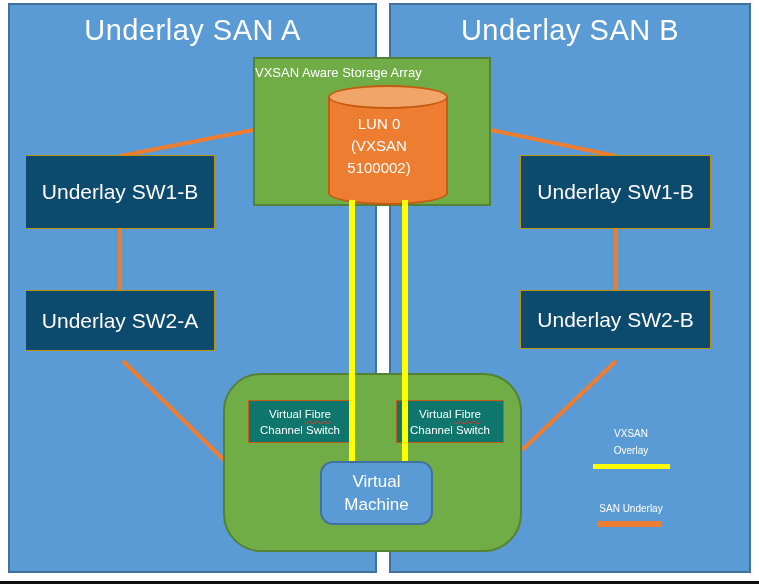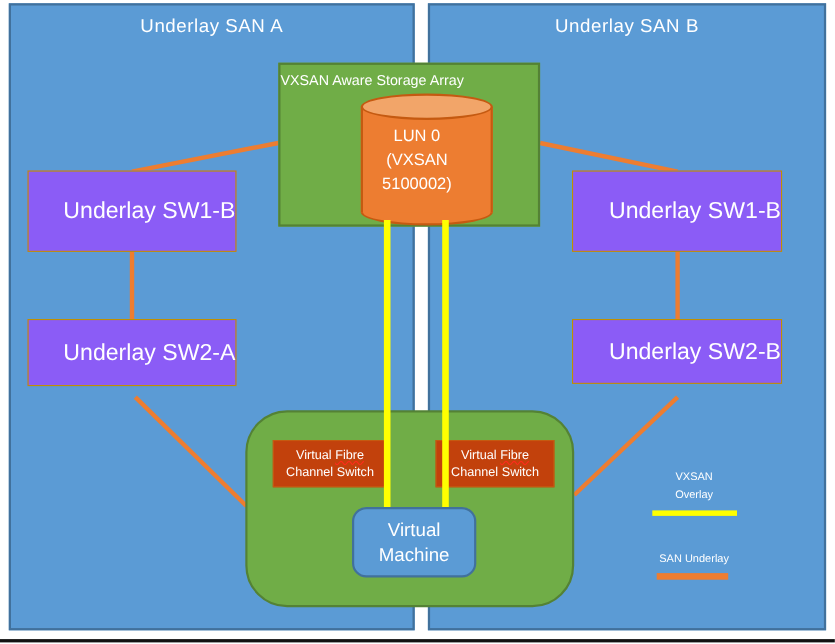--- a/index.html
+++ b/index.html
@@ -9,21 +9,21 @@
   }
   .abs{position:absolute;box-sizing:border-box;}
   
   .san-panel{
     background:#5b9bd5;border:2px solid #41719c;z-index:1;
   }
   .panel-a{left:8px;top:3px;width:369px;height:570px;}
   .panel-b{left:389px;top:3px;width:362px;height:570px;}
   .panel-title{
     position:absolute;top:9px;left:0;width:100%;text-align:center;
-    color:#ffffff;font-size:17px;font-weight:400;letter-spacing:.5px;
+    color:#ffffff;font-size:29px;font-weight:400;letter-spacing:.5px;
   }
   
   .lines-under{left:0;top:0;z-index:2;}
   .lines-over{left:0;top:0;z-index:5;}
   
   .storage-array{
     left:253px;top:57px;width:238px;height:149px;z-index:3;
     background:#70ad47;border:2px solid #548235;
   }
   .storage-title{
@@ -41,35 +41,35 @@
   .cyl-top{
     left:328px;top:85px;width:120px;height:24px;border-radius:50%;
     background:#f2a569;border:2px solid #c55a11;z-index:3;
   }
   .cyl-text{
     left:328px;top:113px;width:102px;z-index:4;text-align:center;
     color:#ffffff;font-size:15px;line-height:22px;
   }
   
   .sw-box{
-    background:#8b5cf6;border:1.5px solid #bf9000;z-index:3;
-    display:flex;align-items:center;justify-content:flex-end;
+    background:#0c4a6e;border:1.5px solid #bf9000;z-index:3;
+    display:flex;align-items:center;justify-content:center;
     color:#ffffff;font-size:21px;
   }
   .sw-lt{left:25px;top:155px;width:190px;height:74px;}
   .sw-lb{left:25px;top:290px;width:190px;height:61px;}
   .sw-rt{left:520px;top:155px;width:191px;height:74px;}
   .sw-rb{left:520px;top:290px;width:191px;height:59px;}
   
   .host-box{
     left:223px;top:373px;width:299px;height:179px;border-radius:38px;
     background:#70ad47;border:2px solid #548235;z-index:3;
   }
   .vfc-box{
-    background:#c2410c;border:1.5px solid #c55a11;z-index:4;
+    background:#0f766e;border:1.5px solid #c55a11;z-index:4;
     display:flex;flex-direction:column;align-items:center;justify-content:center;
     color:#ffffff;font-size:11.5px;line-height:16px;text-align:center;
   }
   .vfc-left{left:248px;top:400px;width:104px;height:43px;}
   .vfc-right{left:396px;top:400px;width:108px;height:43px;}
   .squiggle{
     text-decoration-line:underline;text-decoration-style:wavy;
     text-decoration-color:#ff2a1a;text-decoration-thickness:1px;
     text-underline-offset:2px;
   }

